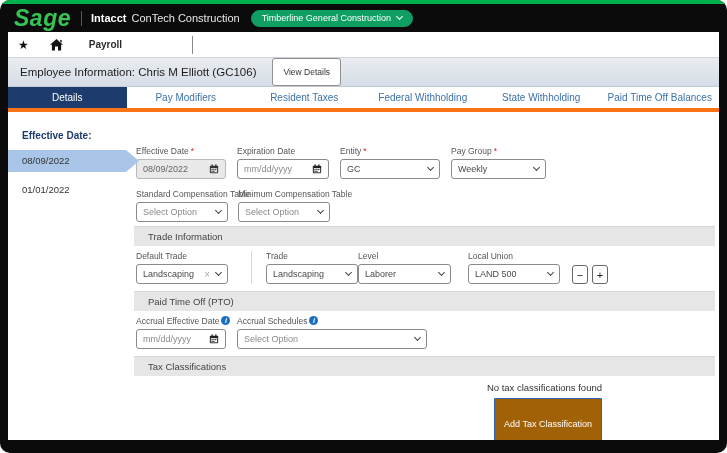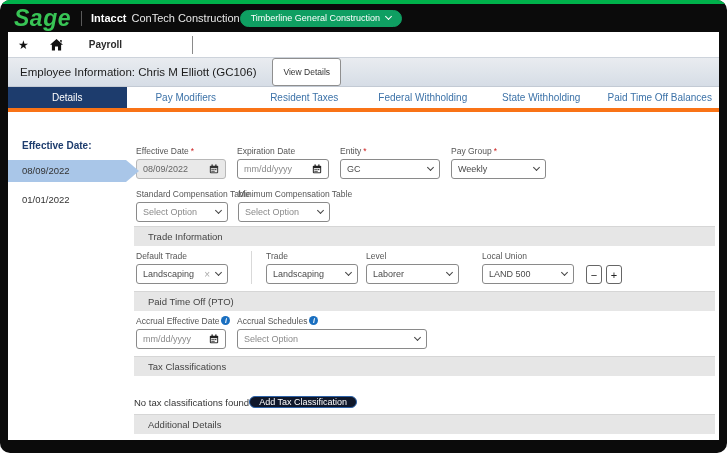--- a/index.html
+++ b/index.html
@@ -9,21 +9,21 @@
            border-radius:10px; overflow:hidden; }
   .green-top { position:absolute; top:0; left:0; right:0; height:4px; background:#00b14b; }
 
   
   .topbar { position:absolute; top:4px; left:14px; right:10px; height:28px;
             display:flex; align-items:center; color:#fff; }
   .sage-logo { color:#38c455; font-size:23px; font-weight:bold; letter-spacing:.5px;font-style:italic; }
   .top-divider { width:1px; height:15px; background:#5a5a5a; margin:0 9px 0 10px; }
   .product { font-size:11px; font-weight:bold; }
   .company { font-size:11px; margin-left:5px; color:#e8e8e8; }
-  .pill { height:17px; display:flex; align-items:center; gap:6px;
+  .pill { margin-left:11px; height:17px; display:flex; align-items:center; gap:6px;
           background:#0f9f62; border:1px solid #0f9f62; border-radius:10px;
           padding:0 10px; color:#fff; font-size:9px; cursor:pointer; }
   .caret { width:5px; height:5px; border-right:1.4px solid #444; border-bottom:1.4px solid #444;
            transform:rotate(45deg); margin-top:-3px; flex-shrink:0; }
   .caret.white { border-color:#fff; }
 
   
   .app { position:absolute; top:32px; left:8px; right:8px; bottom:13px;
          background:#fff; display:flex; flex-direction:column; overflow:hidden; }
 
@@ -40,21 +40,21 @@
   .emp-title { font-size:11.5px; color:#1c1c1c; }
   .view-details { margin-left:16px; font-size:8.5px; color:#333; background:#fff;
                   border:1px solid #8f8f8f; border-radius:3px; padding:8px 10px; cursor:pointer; }
 
   .tabbar { height:25px; display:flex; border-bottom:4px solid #f97316; background:#fff; }
   .tab { flex:1; display:flex; align-items:center; justify-content:center;
          font-size:10px; color:#3c72a8; cursor:pointer; }
   .tab.active { background:#1d3c6d; color:#fff; }
 
   .content { flex:1; display:flex; overflow:hidden; }
-  .sidebar { width:118px; padding-top:28px; flex-shrink:0; }
+  .sidebar { width:118px; padding-top:18px; flex-shrink:0; }
   .side-heading { color:#1d3c6d; font-weight:bold; font-size:10px; padding-left:14px; margin-bottom:9px; }
   .date-item { position:relative; height:22px; line-height:22px; padding-left:14px;
                font-size:9.5px; color:#333; margin-bottom:7px; cursor:pointer; z-index:2; }
   .date-item.selected { background:#a9c6e8; }
   .date-item.selected::after { content:""; position:absolute; right:-13px; top:0;
        border-top:11px solid transparent; border-bottom:11px solid transparent;
        border-left:13px solid #a9c6e8; }
 
   .main { flex:1; overflow:hidden; padding:34px 4px 0 8px; }
   .form-row { display:flex; margin-left:2px; }
@@ -64,42 +64,42 @@
   .req { color:#cc2222; }
   .ctrl { height:20px; border:1px solid #8a8a8a; border-radius:3px; background:#fff;
           display:flex; align-items:center; padding:0 6px; font-size:9px; color:#4a4a4a;
           cursor:pointer; gap:4px; }
   .ctrl .val { flex:1; white-space:nowrap; overflow:hidden; }
   .ctrl.disabled { background:#e9e9e9; border-color:#b8b8b8; color:#666; cursor:default; }
   .ctrl .ph { color:#8a8a8a; }
   .clear-x { color:#aaa; font-size:10px; margin-right:2px; }
 
   .w90{width:90px} .w92{width:92px} .w93{width:93px} .w95{width:95px} .w100{width:100px} .w190{width:190px}
-  .g11{margin-left:11px} .g8{margin-left:8px} .g7{margin-left:23px}
+  .g11{margin-left:11px} .g8{margin-left:0} .g7{margin-left:17px}
   .lblw { width:102px; }  .lblw .ctrl { width:92px; }
 
   .section-bar { height:20px; background:#e6e6e6; border-top:1px solid #d6d6d6;
                  display:flex; align-items:center; padding-left:14px;
                  font-size:9.5px; color:#444; }
   .mt4{margin-top:4px} .mt5{margin-top:5px} .mt6{margin-top:6px} .mt7{margin-top:7px} .mt10{margin-top:10px}
 
   .vdivider { width:1px; background:#d9d9d9; align-self:stretch; margin:0 14px 0 23px; }
   .pm-group { display:flex; align-items:flex-end; margin-left:8px; }
   .pm { width:16px; height:19px; border:1px solid #666; border-radius:3px; background:#fff;
         font-size:11px; line-height:16px; text-align:center; color:#222; margin-left:4px; cursor:pointer; }
 
   .info-dot { width:9px; height:9px; border-radius:50%; background:#1a6fc0; color:#fff;
               font-size:7px; line-height:9px; text-align:center; font-weight:bold;
               font-style:italic; cursor:pointer; flex-shrink:0; }
 
-  .tax-body { width:468px; display:flex; flex-direction:row; align-items:flex-end;
-              margin-top:15px; }
+  .tax-body { width:468px; display:flex; flex-direction:column; align-items:flex-end;
+              margin-top:4px; }
   .tax-empty { font-size:9.5px; color:#333; margin-top:2px; }
-  .btn-primary { margin-top:5px; background:#0f172a; color:#fff; border:1px solid #2d62a8;
-                 border-radius:9px; font-size:9px; padding:0 9px; cursor:pointer; }
+  .btn-primary { margin-top:5px; background:#a16207; color:#fff; border:1px solid #2d62a8;
+                 border-radius:1px; font-size:9px; padding:20px 9px; cursor:pointer; }
   svg { display:block; }
 </style>
 </head>
 <body>
 
 <div class="frame">
   <div class="green-top"></div>
 
   <div class="topbar">
     <span class="sage-logo">Sage</span>

